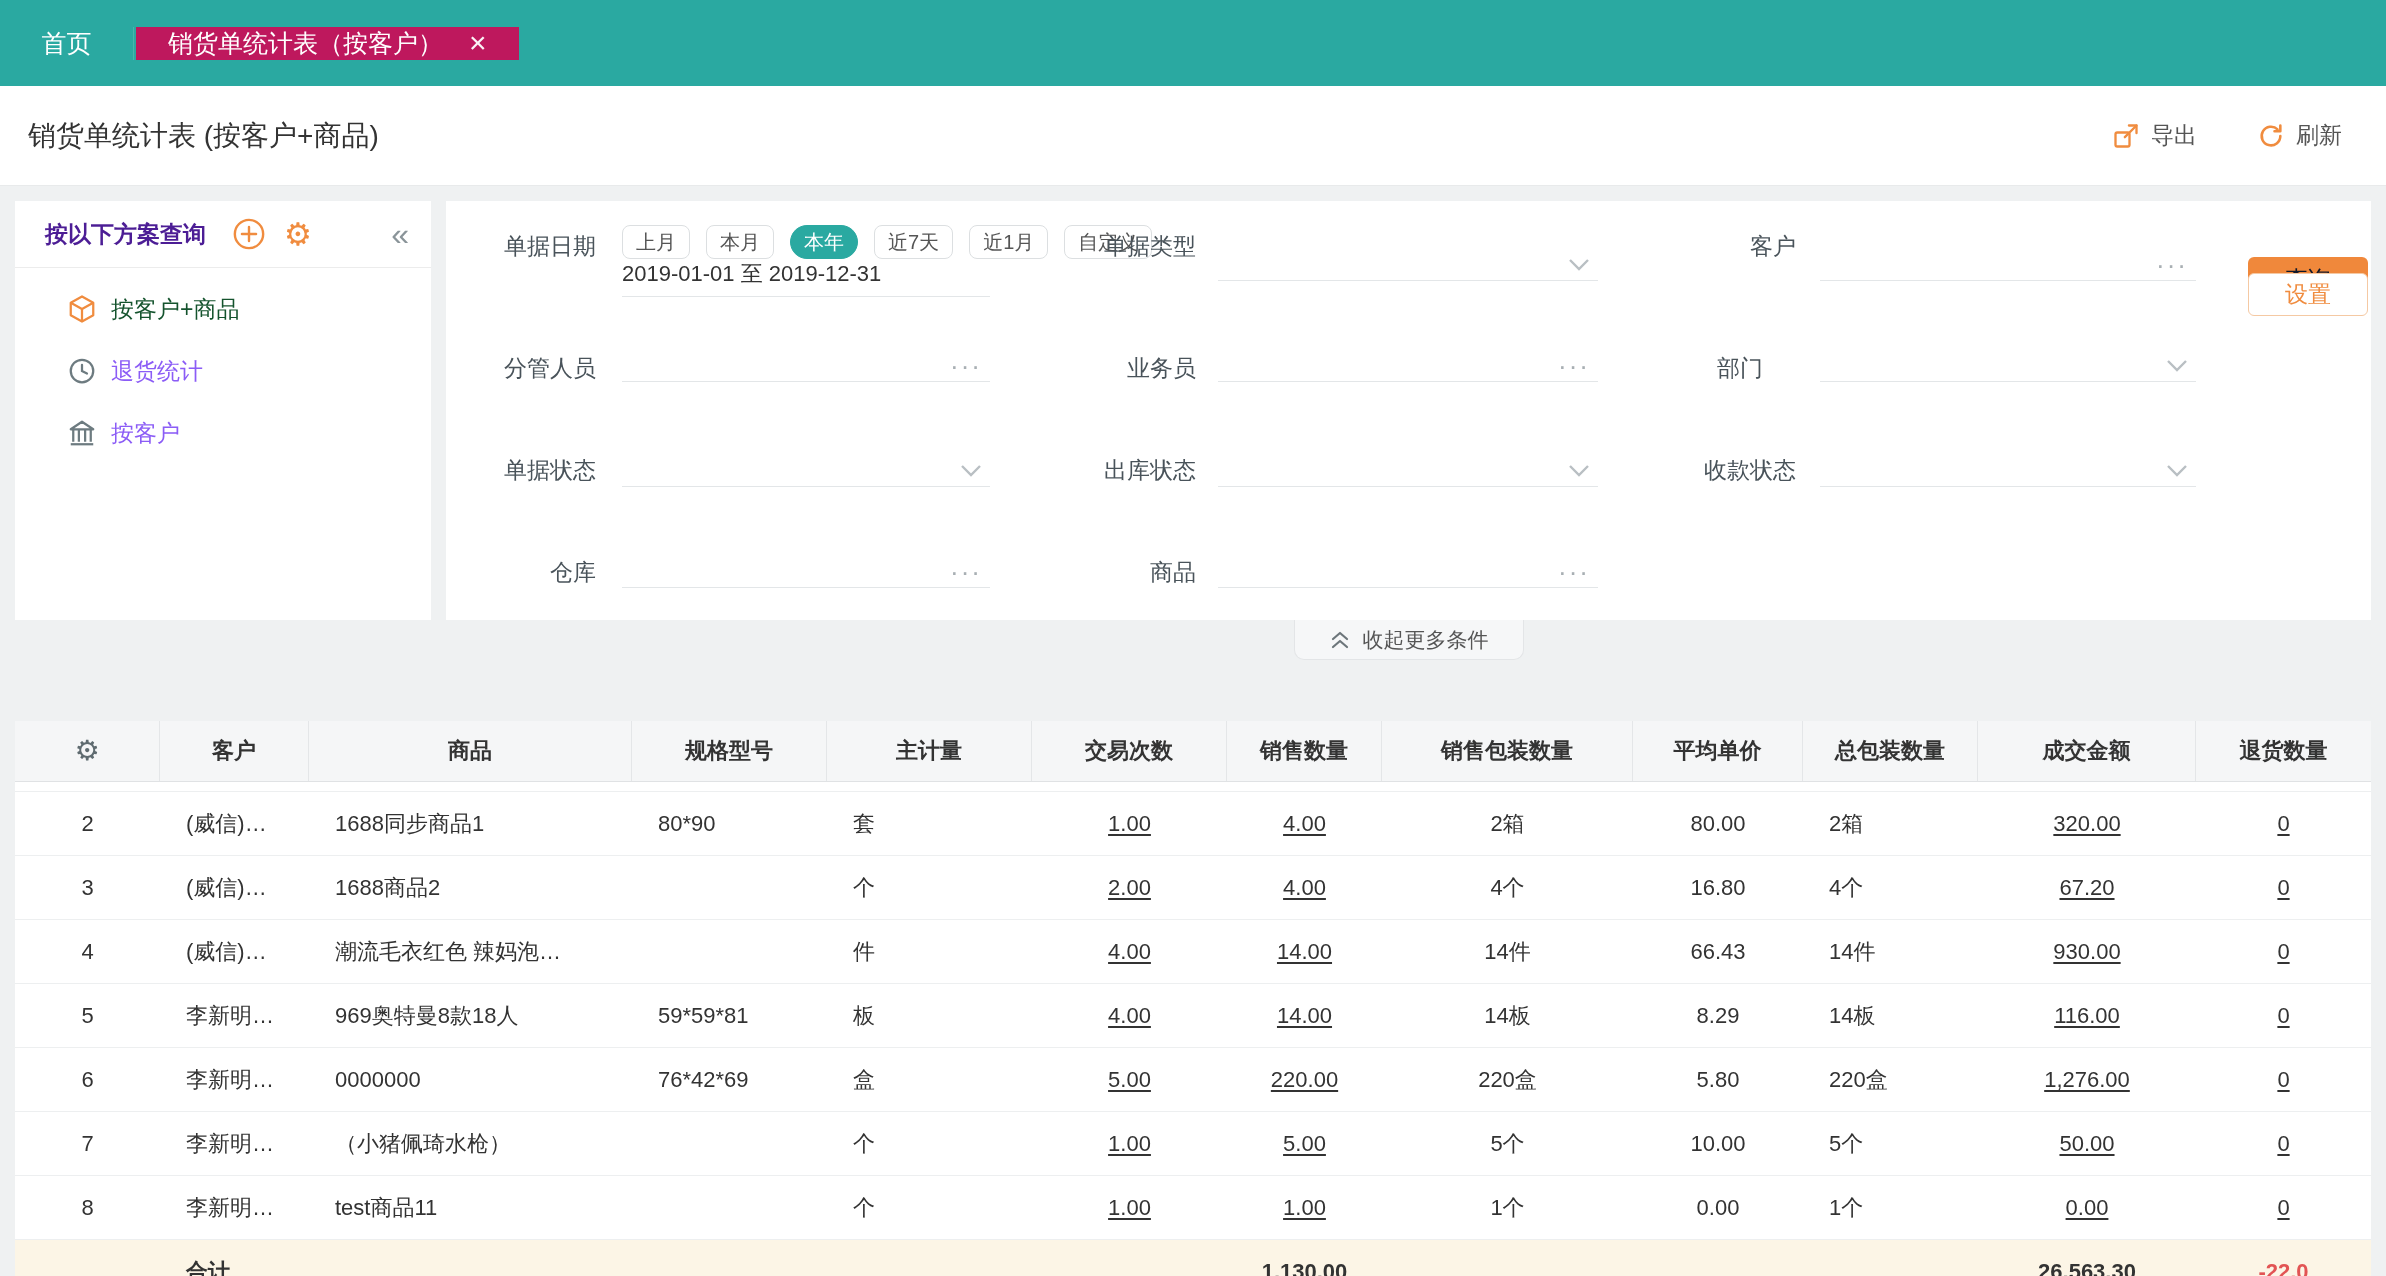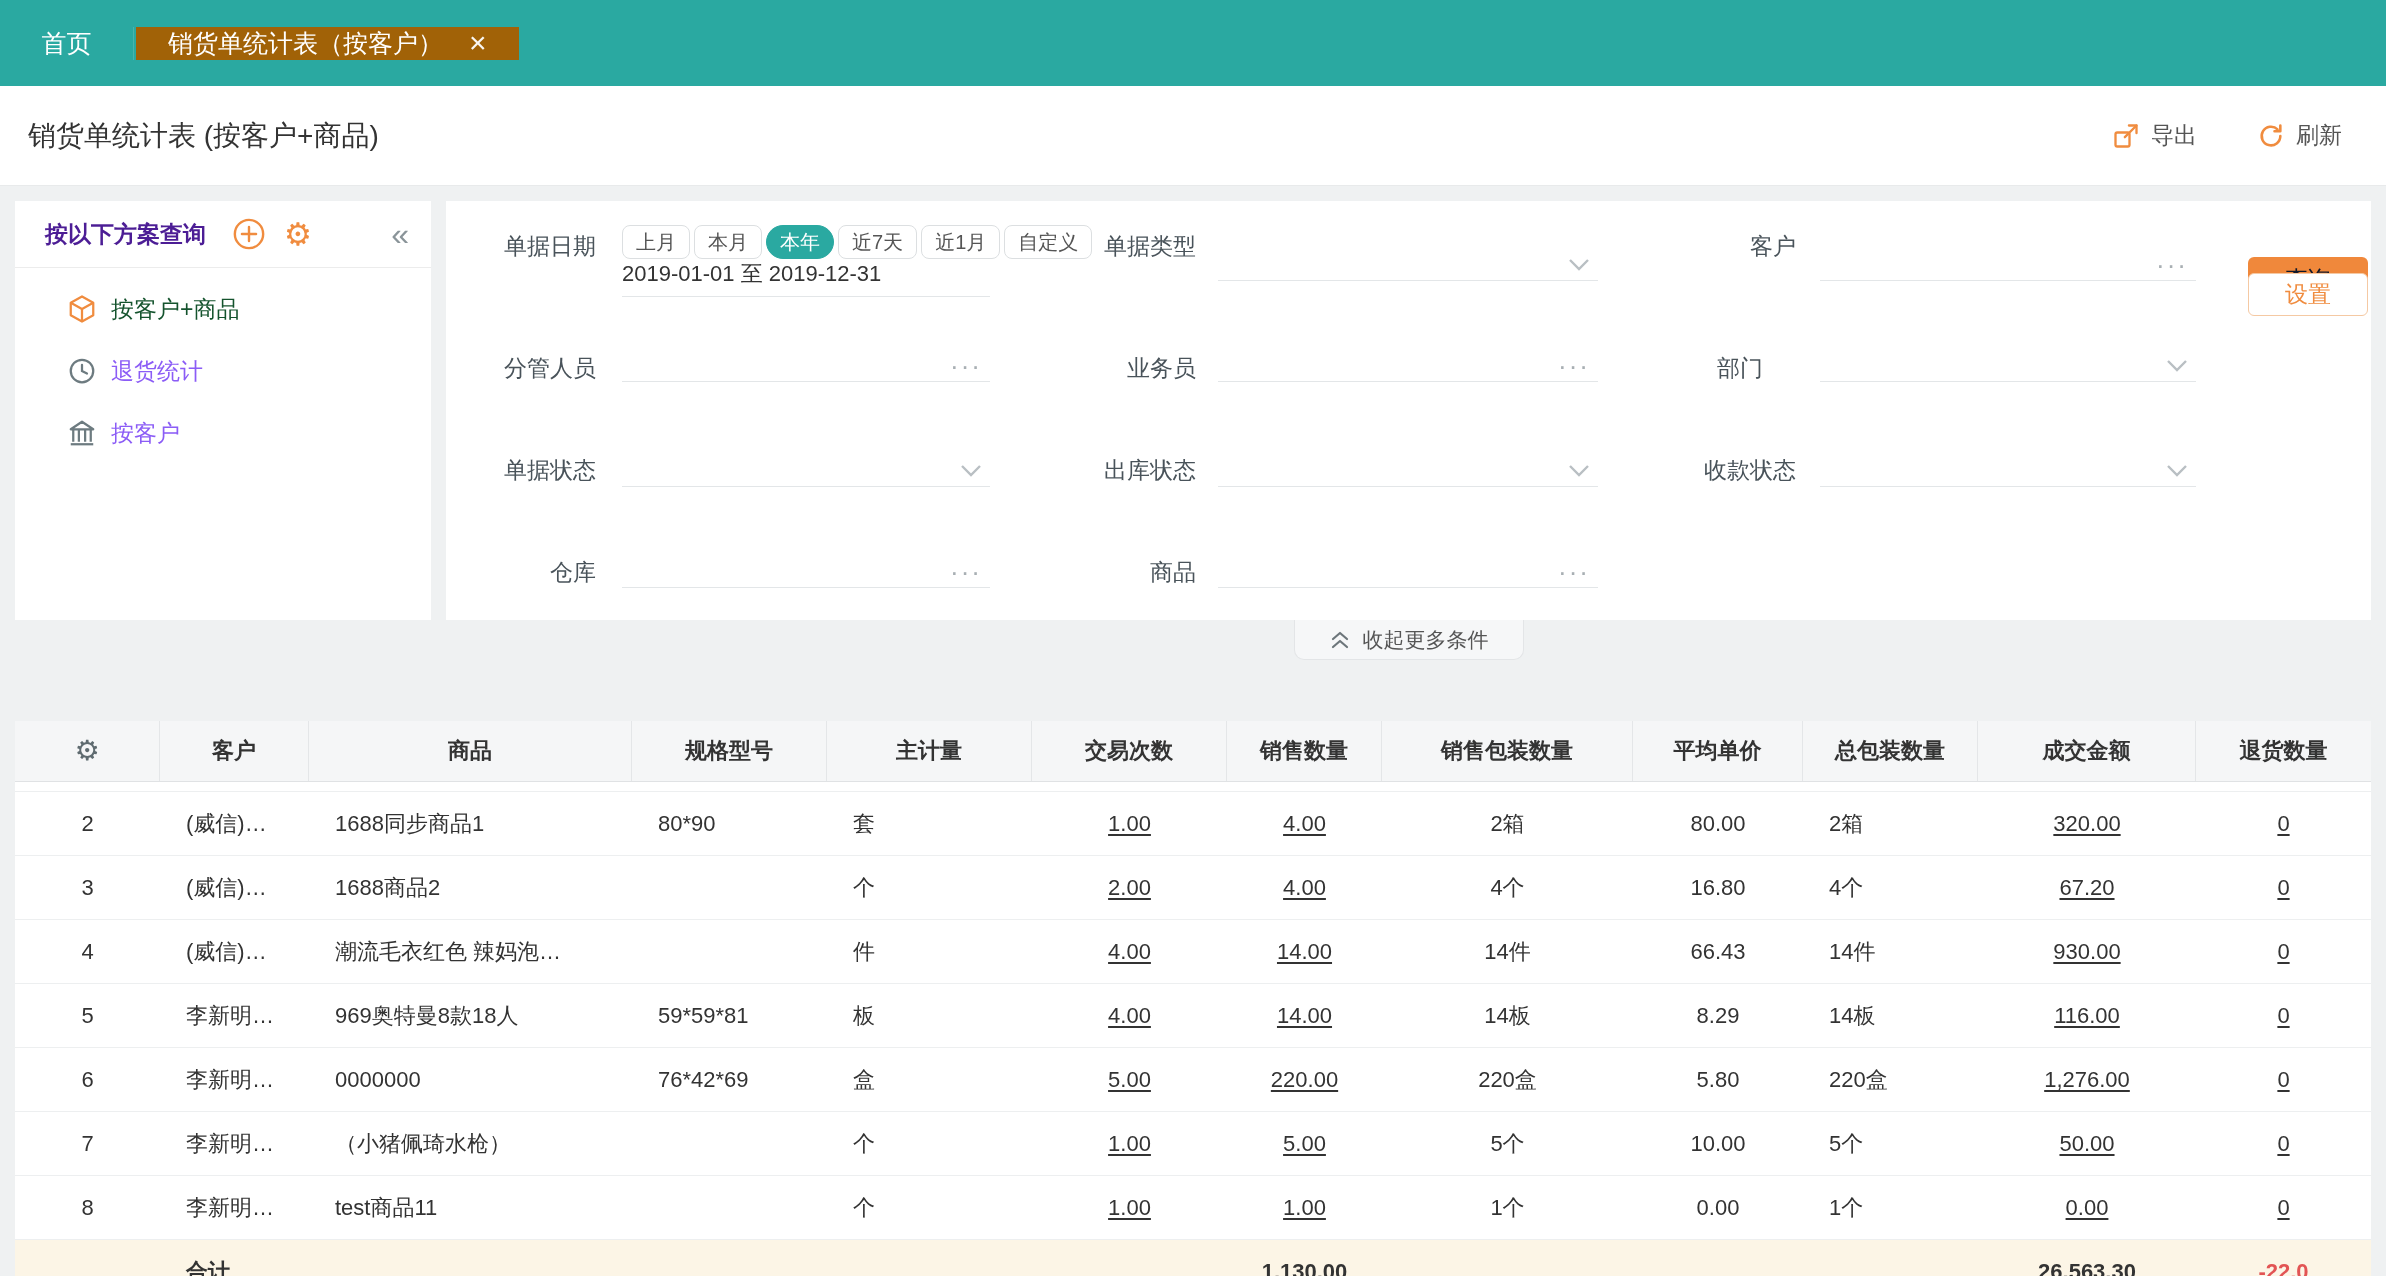--- a/index.html
+++ b/index.html
@@ -9,21 +9,21 @@
     background: #eff1f2;
     color: #333;
   }
   
   .topbar { height: 86px; background: #2aa9a1; display: flex; align-items: center; }
   .home-tab {
     min-width: 134px; display: flex; align-items: center; justify-content: center;
     color: #fff; font-size: 25px; cursor: pointer; border-right: 1px solid rgba(255,255,255,0.14);
   }
   .active-tab {
-    margin-left: 2px; background: #a16207; color: #fff; display: flex; align-items: center;
+    margin-left: 2px; background: #be185d; color: #fff; display: flex; align-items: center;
     gap: 26px; padding: 0 32px; font-size: 25px; cursor: pointer;
   }
   .tab-close { font-size: 30px; line-height: 1; opacity: .95; cursor: pointer; }
   
   .page-header {
     height: 100px; background: #fff; display: flex; align-items: center;
     padding: 0 28px; border-bottom: 1px solid #e8eaeb;
   }
   .page-title { font-size: 28px; font-weight: 500; color: #333; }
   .header-actions { margin-left: auto; display: flex; gap: 60px; margin-right: 16px; }
@@ -42,21 +42,21 @@
   .sb-item { height: 62px; display: flex; align-items: center; gap: 14px; padding-left: 52px; font-size: 23px; color: #8b5cf6; cursor: pointer; }
   .sb-item.active { color: #14532d; }
   
   .filter-card { flex: 1; background: #fff; position: relative; }
   .f-label { position: absolute; width: 150px; text-align: right; font-size: 23px; color: #49535a; }
   .f-field {
     position: absolute; border-bottom: 1px solid #e3e6e8;
     display: flex; align-items: flex-end; justify-content: flex-end;
     padding: 0 8px 8px 0; cursor: pointer;
   }
-  .pills { position: absolute; left: 176px; top: 24px; display: flex; gap: 4px; }
+  .pills { position: absolute; left: 176px; top: 24px; display: flex; gap: 16px; }
   .pill {
     height: 34px; line-height: 32px; padding: 0 13px; border: 1px solid #dcdfe1;
     border-radius: 8px; font-size: 20px; color: #555; background: #fff; cursor: pointer; white-space: nowrap;
   }
   .pill.sel { background: #2aa9a1; border-color: #2aa9a1; color: #fff; border-radius: 17px; }
   .date-range {
     position: absolute; left: 176px; top: 58px; width: 368px; height: 38px;
     border-bottom: 1px solid #e3e6e8; font-size: 22px; color: #333; cursor: pointer;
   }
   .dots { font-size: 26px; color: #a8afb3; letter-spacing: 2px; line-height: 14px; }

